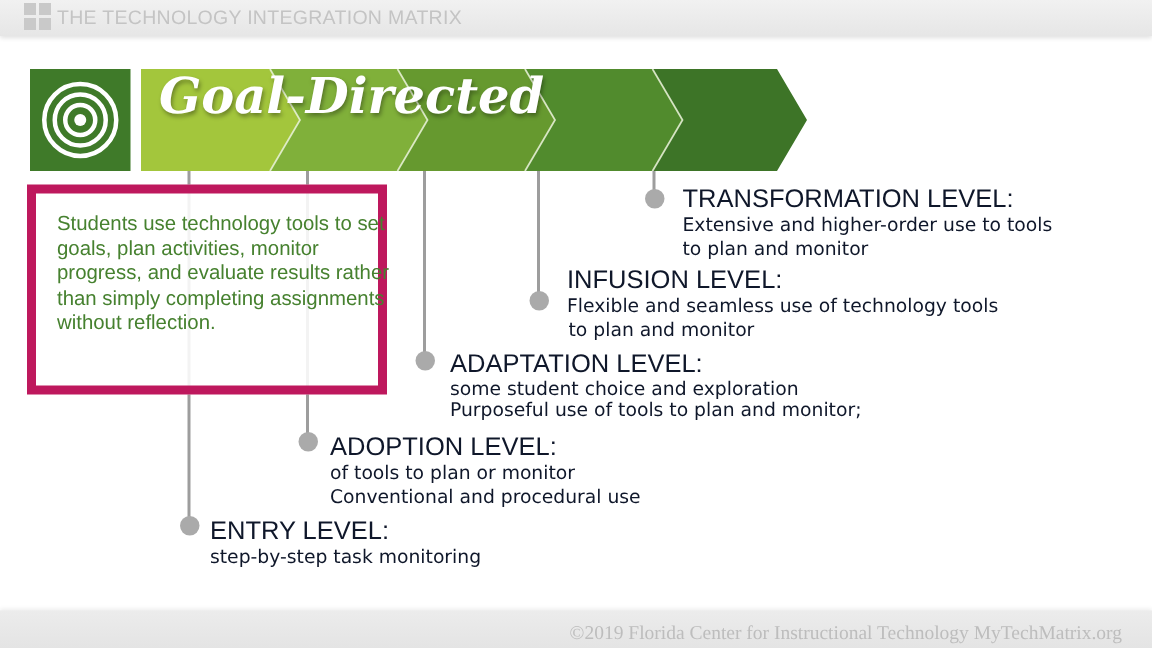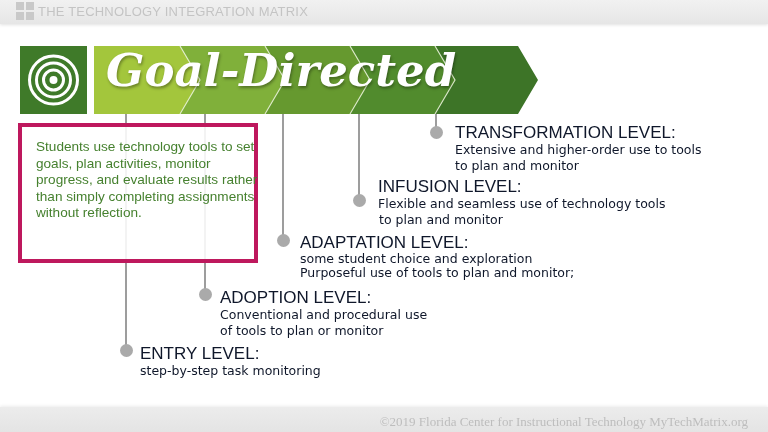--- a/index.html
+++ b/index.html
@@ -3,24 +3,24 @@
 <meta charset="utf-8">
 <style>
   html, body { margin:0; padding:0; }
   body { width:768px; height:432px; position:relative; overflow:hidden; background:#ffffff; font-family:"DejaVu Sans", sans-serif; }
   .topbar { position:absolute; left:0; top:0; width:768px; height:24px; background:linear-gradient(#f1f1f1,#e6e6e6); box-shadow:0 1px 3px rgba(0,0,0,0.12); }
   .topbar .logo { position:absolute; left:16px; top:2px; width:18px; height:18px; display:grid; grid-template-columns:1fr 1fr; gap:2px; }
   .topbar .logo i { background:#c9c9c9; display:block; }
   .topbar .title { position:absolute; left:38px; top:4px; font-family:"Liberation Sans", sans-serif; font-size:13px; color:#c4c4c4; letter-spacing:0.2px; }
   .iconsq { position:absolute; left:20px; top:46px; width:67px; height:68px; background:#3f7a29; }
   .banner { position:absolute; left:0; top:46px; }
-  .goal-text { position:absolute; left:106px; top:44px; font-family:"DejaVu Serif", serif; font-style:italic; font-weight:bold; font-size:45px; color:#ffffff; text-shadow:1px 2px 3px rgba(0,0,0,0.35); letter-spacing:0px; }
+  .goal-text { position:absolute; left:106px; top:44px; font-family:"DejaVu Serif", serif; font-style:italic; font-weight:bold; font-size:33px; color:#ffffff; text-shadow:1px 2px 3px rgba(0,0,0,0.35); letter-spacing:0px; }
   .vline { position:absolute; width:2px; background:#9d9d9d; }
   .dot { position:absolute; width:13px; height:13px; border-radius:50%; background:#aaaaaa; }
-  .desc-box { position:absolute; left:18px; top:123px; width:240px; height:140px; border:4px solid #be185d; background:rgba(255,255,255,0.88); box-sizing:border-box; }
+  .desc-box { position:absolute; left:18px; top:123px; width:240px; height:140px; border:6px solid #be185d; background:rgba(255,255,255,0.88); box-sizing:border-box; }
   .desc-box p { margin:0; position:absolute; left:14px; top:12px; width:222px; font-family:"Liberation Sans", sans-serif; font-size:13.6px; line-height:16.6px; color:#46812f; }
   .lvl { position:absolute; color:#0f172a; }
   .lvl .h { font-family:"Liberation Sans", sans-serif; font-size:17px; line-height:19px; display:block; }
   .lvl .d { font-family:"DejaVu Sans", sans-serif; font-size:12.5px; line-height:16px; display:block; }
   .footer { position:absolute; left:0; top:407px; width:768px; height:25px; background:linear-gradient(#ececec,#e4e4e4); box-shadow:0 -1px 3px rgba(0,0,0,0.08); }
   .footer span { position:absolute; right:20px; top:7px; font-family:Liberation Serif, serif; font-size:13px; color:#bdbdbd; }
 </style>
 </head>
 <body>
 
@@ -75,22 +75,22 @@
 <div class="dot" style="left:277px; top:234px;"></div>
 <div class="dot" style="left:353px; top:194px;"></div>
 <div class="dot" style="left:430px; top:126px;"></div>
 
 <div class="lvl" style="left:140px; top:344px;">
   <span class="h">ENTRY LEVEL:</span>
   <span class="d">step-by-step task monitoring</span>
 </div>
 <div class="lvl" style="left:220px; top:288px;">
   <span class="h">ADOPTION LEVEL:</span>
+  <span class="d">of tools to plan or monitor</span>
   <span class="d">Conventional and procedural use</span>
-  <span class="d">of tools to plan or monitor</span>
 </div>
 <div class="lvl" style="left:300px; top:233px;">
   <span class="h">ADAPTATION LEVEL:</span>
   <span class="d" style="line-height:14px;">some student choice and exploration</span>
   <span class="d" style="line-height:14px;">Purposeful use of tools to plan and monitor;</span>
 </div>
 <div class="lvl" style="left:378px; top:177px;">
   <span class="h">INFUSION LEVEL:</span>
   <span class="d">Flexible and seamless use of technology tools</span>
   <span class="d" style="padding-left:1px;">to plan and monitor</span>

